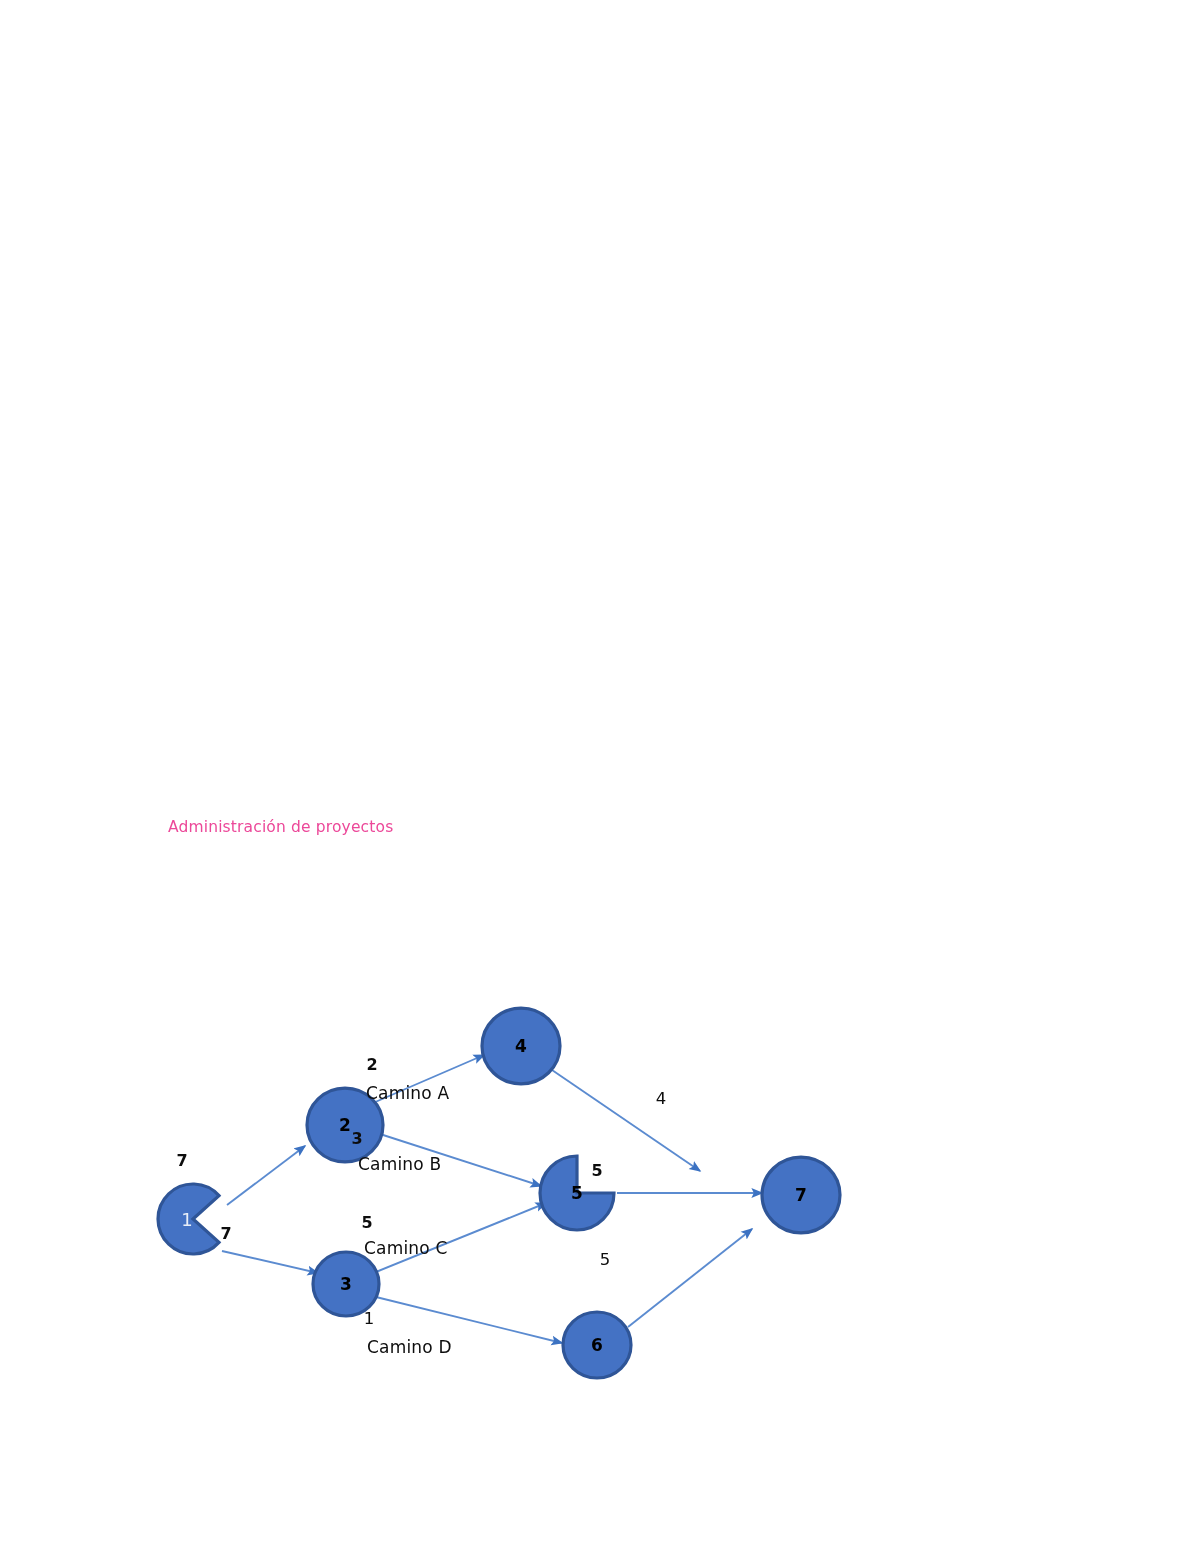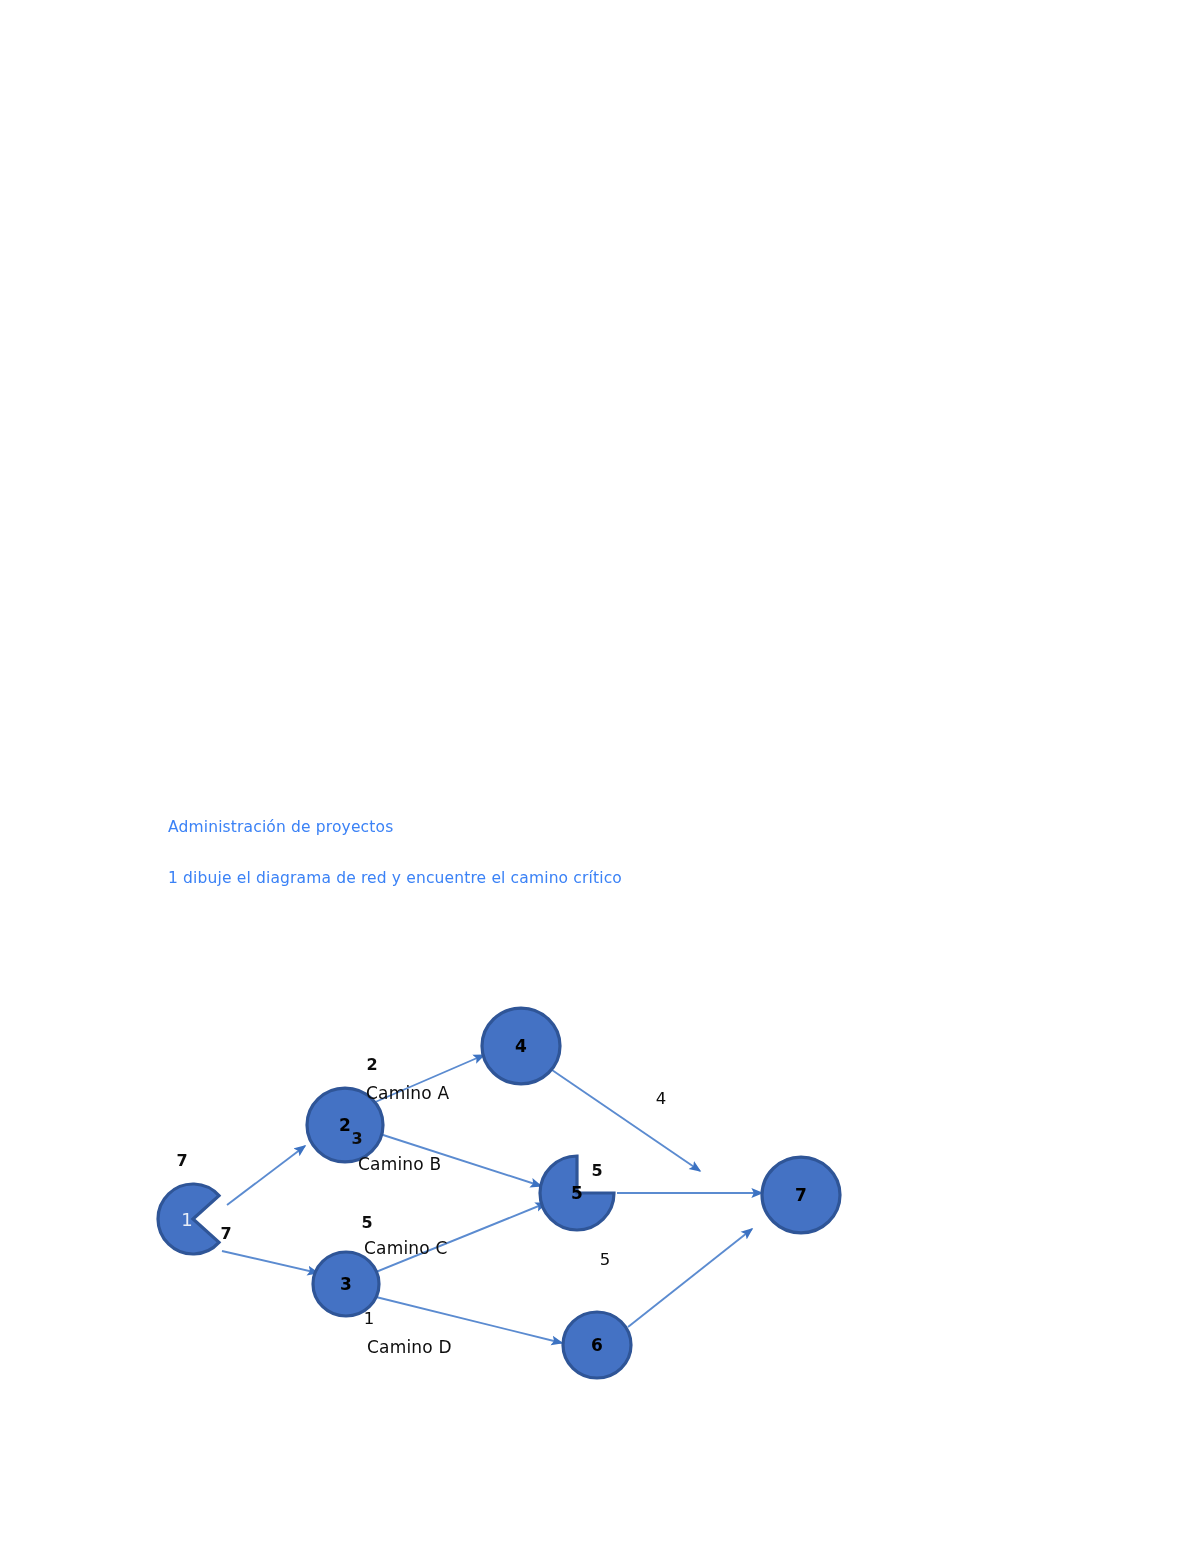--- a/index.html
+++ b/index.html
@@ -19,21 +19,21 @@
   
   #text-block {
     position: absolute;
     left: 168px;
     top: 818px;
     width: 860px;
   }
   .doc-line {
     font-size: 15.5px;
     line-height: 1.25;
-    color: #3b82f6;
+    color: #ec4899;
     letter-spacing: 0.15px;
     white-space: pre;
   }
   #doc-line-1 { margin: 0 0 32px 0; }
   #doc-line-2 { margin: 0; }
 
   
   #network-diagram {
     position: absolute;
     left: 0px;
@@ -92,21 +92,20 @@
     text-anchor: start;
     dominant-baseline: central;
     letter-spacing: 0.2px;
   }
 </style>
 </head>
 <body>
 
 <div id="text-block">
   <p class="doc-line" id="doc-line-1">Administración de proyectos</p>
-  <p class="doc-line" id="doc-line-2">1 dibuje el diagrama de red y encuentre el camino crítico</p>
 </div>
 
 <div id="network-diagram">
   <svg id="network-svg" viewBox="0 0 1200 1553" xmlns="http://www.w3.org/2000/svg">
     <defs>
       <marker id="arrowhead" markerWidth="7" markerHeight="7" refX="5.6" refY="3" orient="auto" markerUnits="strokeWidth">
         <path d="M0,0.4 L6.4,3 L0,5.6 L1.3,3 Z" fill="#3C72C2"></path>
       </marker>
     </defs>
     <g id="edges-layer">

